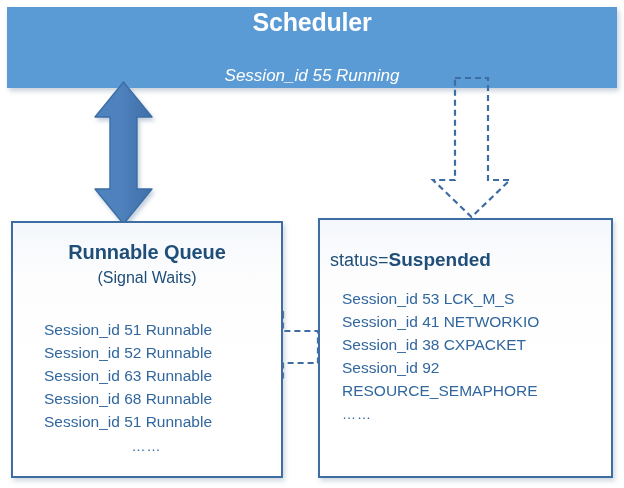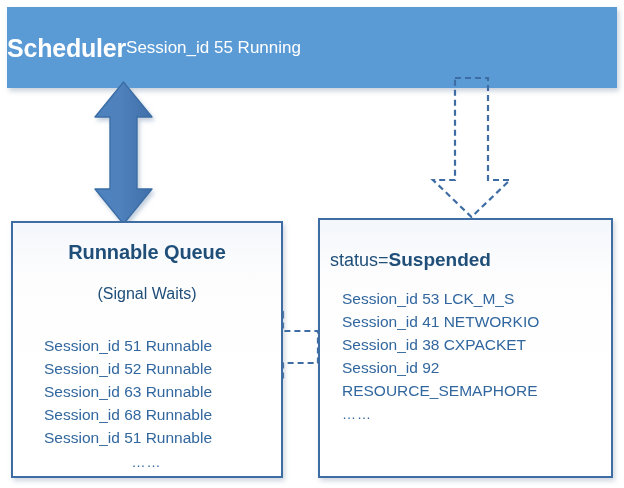--- a/index.html
+++ b/index.html
@@ -25,38 +25,39 @@
   .scheduler-bar {
     position: absolute;
     left: 7px;
     top: 7px;
     width: 610px;
     height: 81px;
     background: #5B9BD5;
     box-shadow: 2px 3px 5px rgba(120,140,165,0.40);
     box-sizing: border-box;
     display: flex;
-    flex-direction: row;
+    flex-direction: column;
     align-items: center;
-    justify-content: flex-start;
+    justify-content: space-between;
   }
   .scheduler-title {
     color: #FFFFFF;
     font-size: 25px;
     font-weight: bold;
     line-height: 30px;
     letter-spacing: -0.2px;
     text-align: center;
   }
   .scheduler-sub {
     color: #FFFFFF;
     font-size: 17px;
     line-height: 24px;
     text-align: center;
     margin-top: 1px;
+    font-style: italic;
   }
 
   
   .arrow-layer {
     position: absolute;
     left: 0;
     top: 0;
     width: 624px;
     height: 488px;
     pointer-events: none;
@@ -91,21 +92,21 @@
     color: #1F4E79;
     font-size: 20px;
     font-weight: bold;
     line-height: 26px;
     letter-spacing: -0.1px;
   }
   .panel-subtitle {
     color: #1F4E79;
     font-size: 16px;
     line-height: 24px;
-    margin-top: 17px;
+    margin-top: 1px;
   }
 
   .panel-head-left {
     padding: 27px 0 0 10px;
     color: #1F4E79;
     font-size: 18px;
     line-height: 26px;
   }
   .panel-head-left .strong {
     font-weight: bold;

